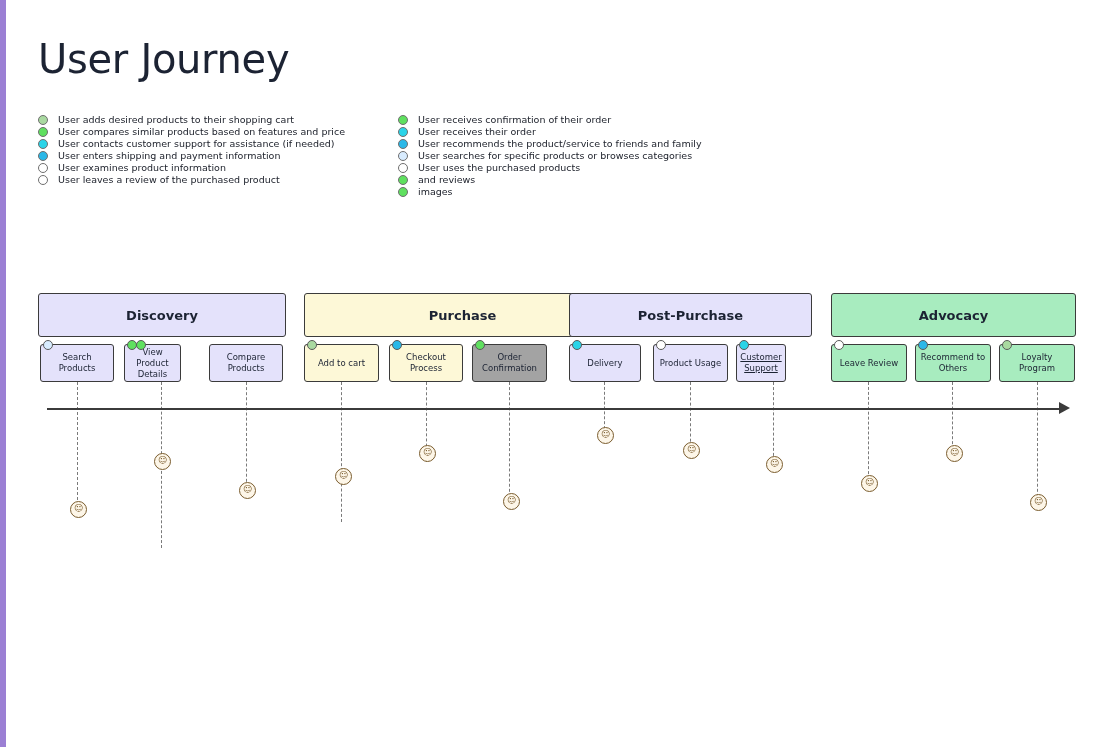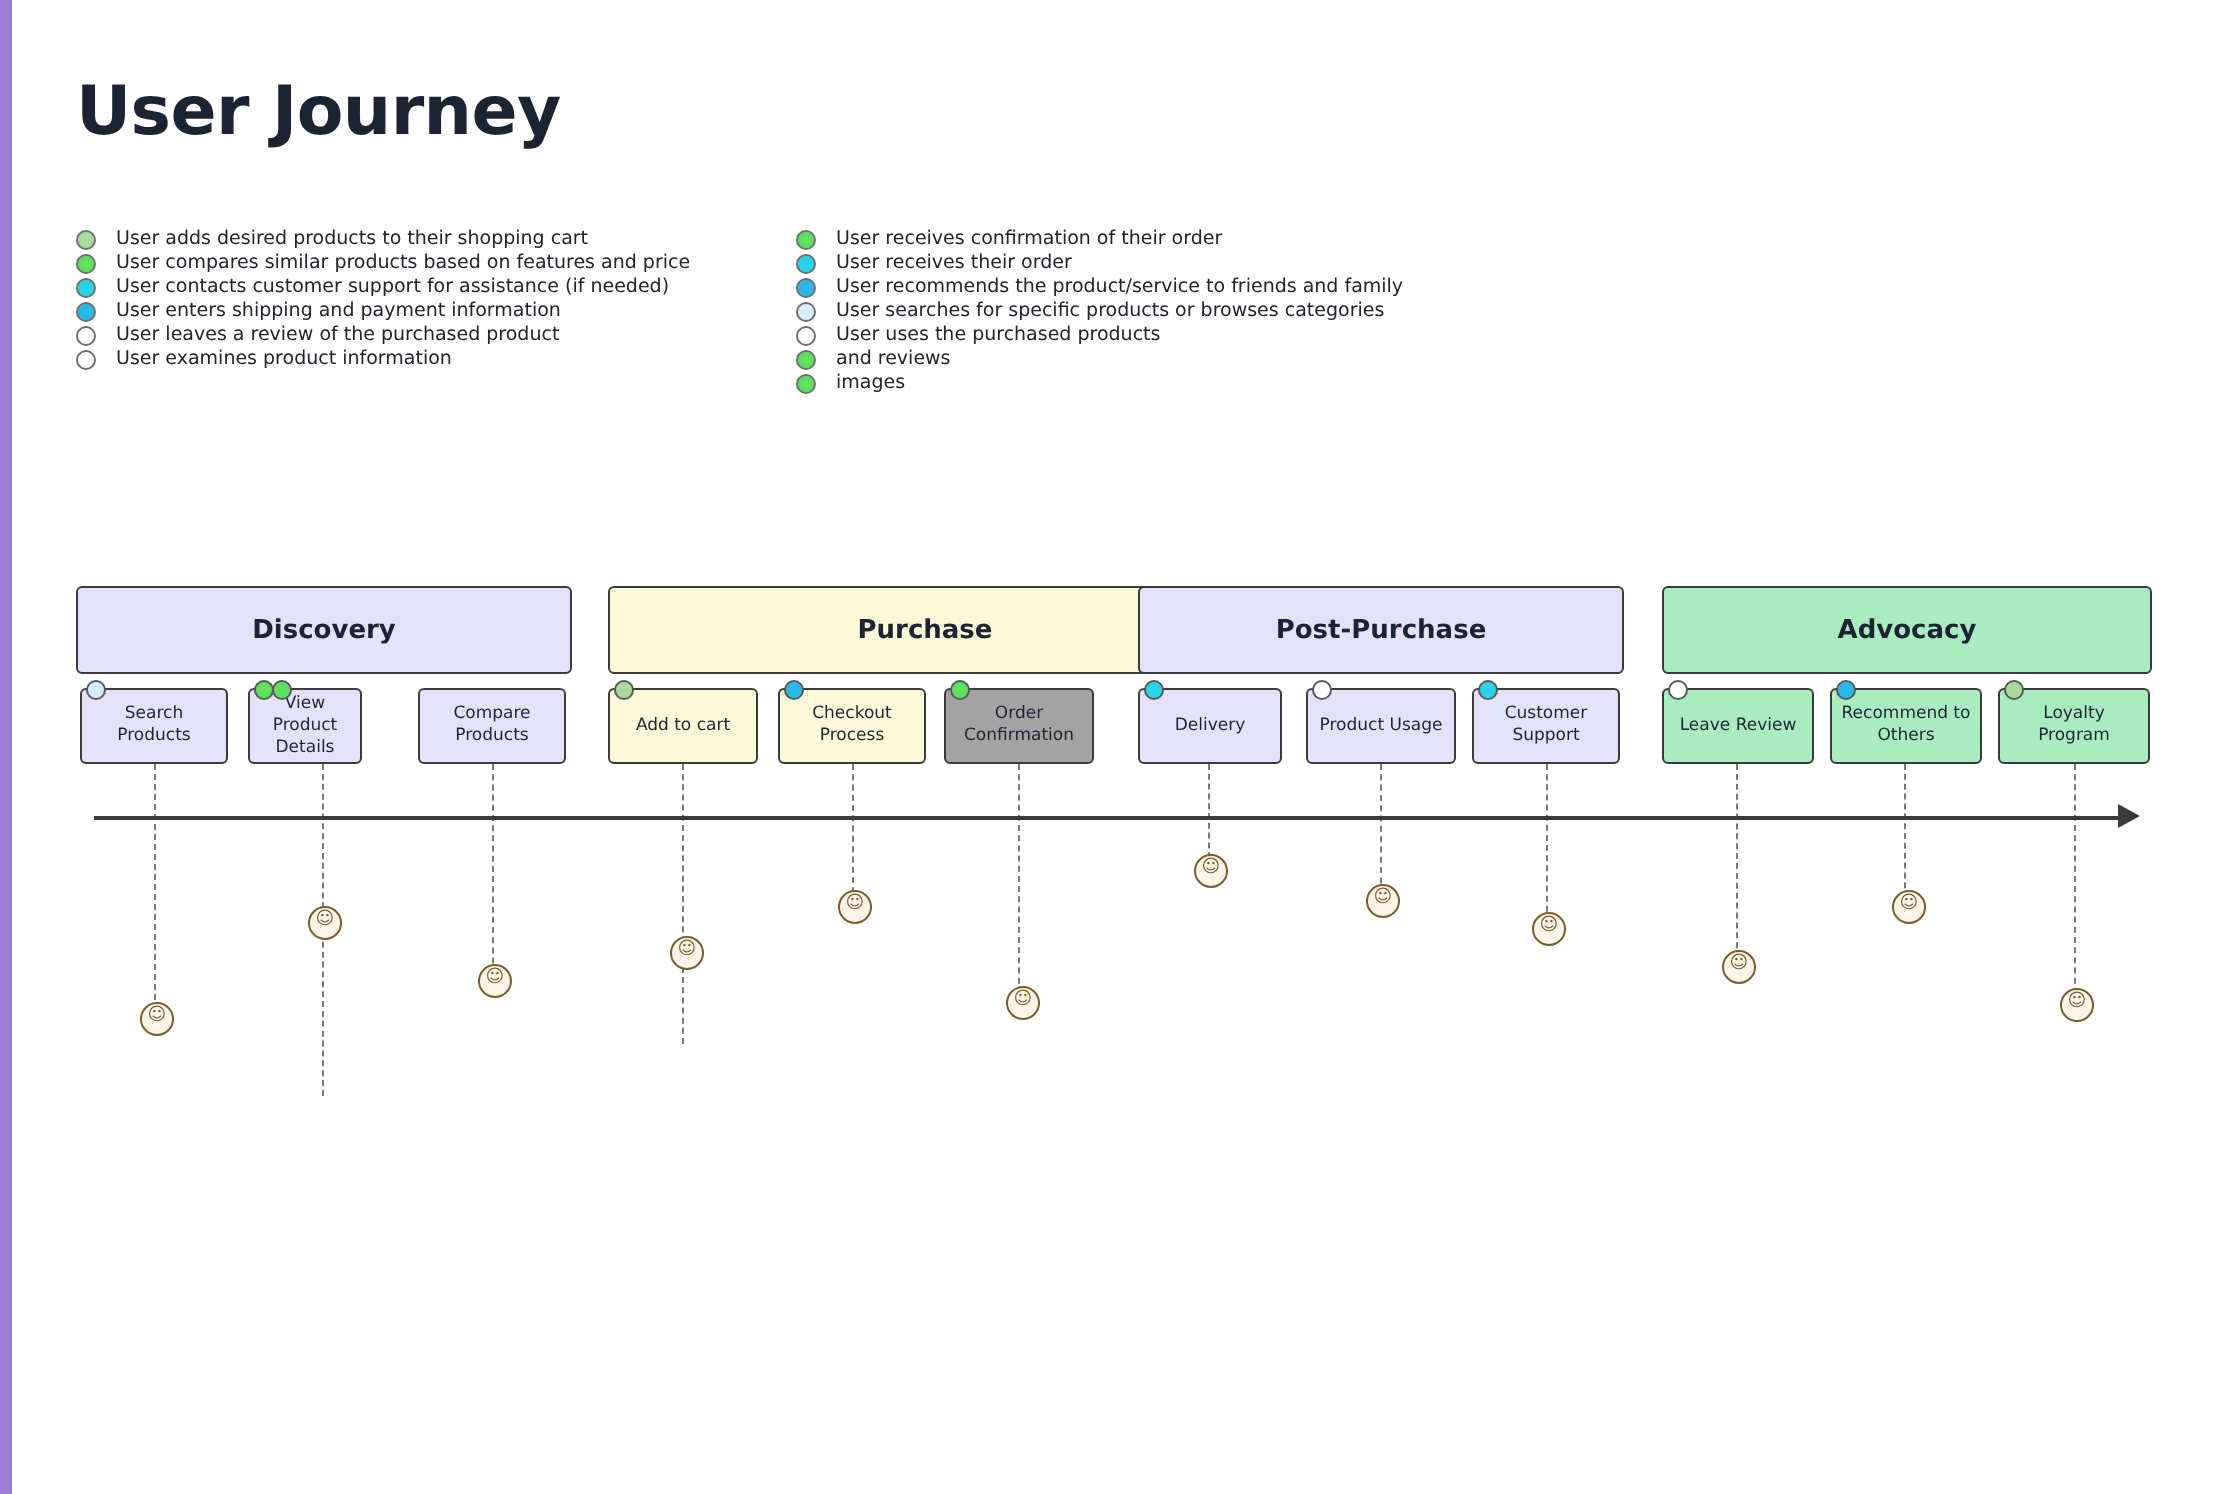--- a/index.html
+++ b/index.html
@@ -16,22 +16,22 @@
   }
   .left-rail {
     position: absolute;
     left: 0; top: 0;
     width: 6px; height: 747px;
     background: #9b7fd4;
   }
   .page-title {
     position: absolute;
     left: 38px; top: 36px;
-    font-size: 34px;
-    font-weight: bold;
+    font-size: 40px;
+    font-weight: normal;
     color: #1c2333;
     letter-spacing: -0.3px;
   }
 
   
   .legend {
     position: absolute;
     top: 114px;
     font-size: 9.5px;
     color: #20242e;
@@ -155,25 +155,25 @@
     <div class="legend-row">
       <span class="legend-dot" style="background: rgb(42, 212, 232);"></span>
       <span class="legend-label">User contacts customer support for assistance (if needed)</span>
     </div>
     <div class="legend-row">
       <span class="legend-dot" style="background: rgb(42, 184, 232);"></span>
       <span class="legend-label">User enters shipping and payment information</span>
     </div>
     <div class="legend-row">
       <span class="legend-dot" style="background: rgb(255, 255, 255);"></span>
+      <span class="legend-label">User examines product information</span>
+    </div>
+    <div class="legend-row">
+      <span class="legend-dot" style="background: rgb(255, 255, 255);"></span>
       <span class="legend-label">User leaves a review of the purchased product</span>
-    </div>
-    <div class="legend-row">
-      <span class="legend-dot" style="background: rgb(255, 255, 255);"></span>
-      <span class="legend-label">User examines product information</span>
     </div>
   </div>
 <div class="legend col2" id="legend2">
     <div class="legend-row">
       <span class="legend-dot" style="background: rgb(95, 224, 95);"></span>
       <span class="legend-label">User receives confirmation of their order</span>
     </div>
     <div class="legend-row">
       <span class="legend-dot" style="background: rgb(42, 212, 232);"></span>
       <span class="legend-label">User receives their order</span>
@@ -216,21 +216,21 @@
     <div class="step" style="left: 304px; width: 75px; background: rgb(253, 248, 215);">Add to cart</div>
     <div class="step-dot" style="left: 307px; top: 340px; background: rgb(169, 217, 160);"></div>
     <div class="step" style="left: 389px; width: 74px; background: rgb(253, 248, 215);">Checkout Process</div>
     <div class="step-dot" style="left: 392px; top: 340px; background: rgb(42, 184, 232);"></div>
     <div class="step" style="left: 472px; width: 75px; background: #a3a3a3;">Order Confirmation</div>
     <div class="step-dot" style="left: 475px; top: 340px; background: rgb(95, 224, 95);"></div>
     <div class="step" style="left: 569px; width: 72px; background: rgb(228, 226, 251);">Delivery</div>
     <div class="step-dot" style="left: 572px; top: 340px; background: rgb(42, 212, 232);"></div>
     <div class="step" style="left: 653px; width: 75px; background: rgb(228, 226, 251);">Product Usage</div>
     <div class="step-dot" style="left: 656px; top: 340px; background: rgb(255, 255, 255);"></div>
-    <div class="step" style="left: 736px; width: 74px; background: rgb(228, 226, 251);">Customer Support</div>
+    <div class="step" style="left: 736px; width: 50px; background: rgb(228, 226, 251); text-decoration: underline;">Customer Support</div>
     <div class="step-dot" style="left: 739px; top: 340px; background: rgb(42, 212, 232);"></div>
     <div class="step" style="left: 831px; width: 76px; background: rgb(168, 236, 191);">Leave Review</div>
     <div class="step-dot" style="left: 834px; top: 340px; background: rgb(255, 255, 255);"></div>
     <div class="step" style="left: 915px; width: 76px; background: rgb(168, 236, 191);">Recommend to Others</div>
     <div class="step-dot" style="left: 918px; top: 340px; background: rgb(42, 184, 232);"></div>
     <div class="step" style="left: 999px; width: 76px; background: rgb(168, 236, 191);">Loyalty Program</div>
     <div class="step-dot" style="left: 1002px; top: 340px; background: rgb(169, 217, 160);"></div>
   </div>
 <div id="dashes-layer">
     <div class="dash" style="left: 77px; top: 382px; height: 128px;"></div>

